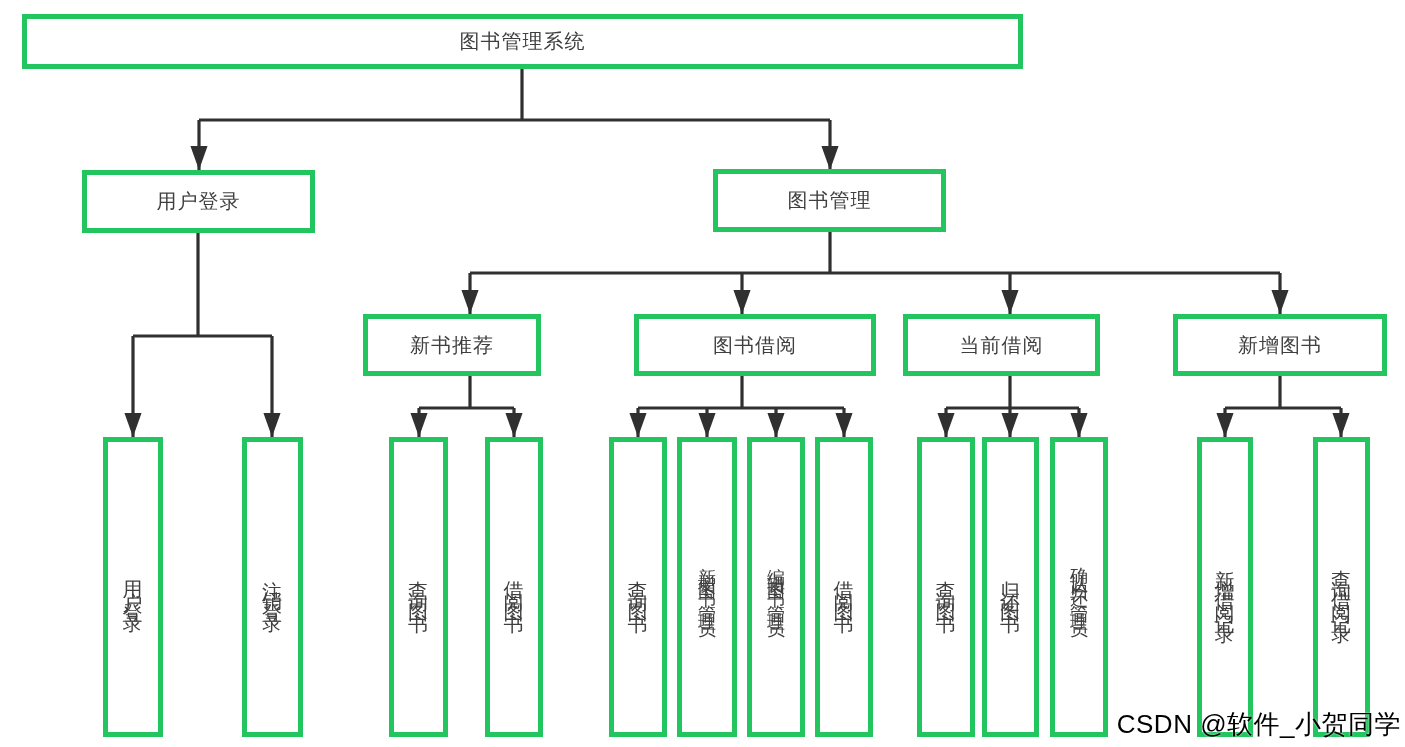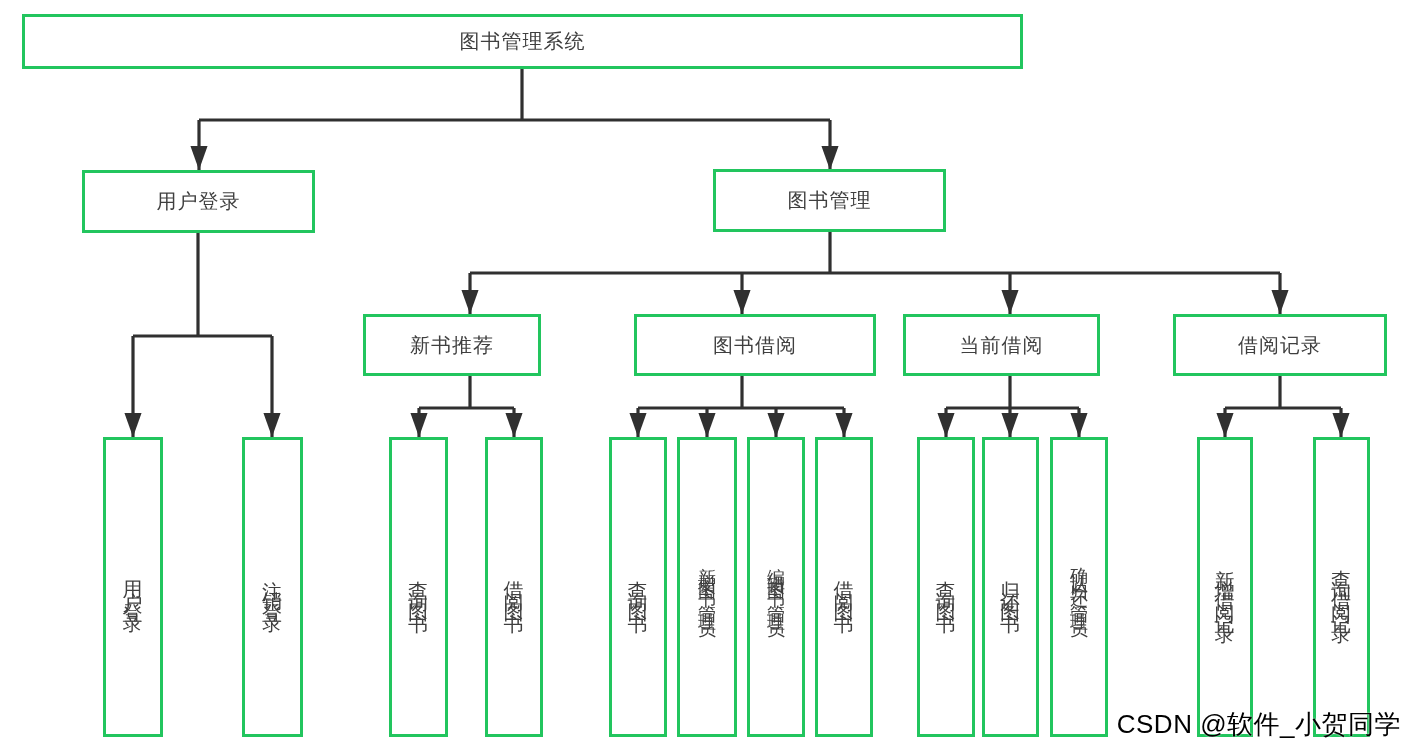--- a/index.html
+++ b/index.html
@@ -13,21 +13,21 @@
   }
   .wires {
     position: absolute;
     left: 0; top: 0;
     width: 1405px; height: 747px;
   }
   .node {
     position: absolute;
     box-sizing: border-box;
     background: #ffffff;
-    border: 3px solid #22c55e;
+    border: 5px solid #22c55e;
     display: flex;
     align-items: center;
     justify-content: center;
     color: #3f3f3f;
   }
   .node.h { font-size: 20px; letter-spacing: 1px; }
   .n-root  { left: 22px;  top: 14px;  width: 1001px; height: 55px; font-size: 21px; }
   .n-login { left: 82px;  top: 170px; width: 233px;  height: 63px; }
   .n-mgmt  { left: 713px; top: 169px; width: 233px;  height: 63px; }
   .n-l30   { left: 363px; top: 314px; width: 178px;  height: 62px; }
@@ -124,21 +124,21 @@
   <div class="node h n-l30">
     <span>新书推荐</span>
   </div>
   <div class="node h n-l31">
     <span>图书借阅</span>
   </div>
   <div class="node h n-l32">
     <span>当前借阅</span>
   </div>
   <div class="node h n-l33">
-    <span>借阅记录</span>
+    <span>新增图书</span>
   </div>
 
   <div class="node leaf n-a1">
     <span>用户登录</span>
   </div>
   <div class="node leaf n-a2">
     <span>注销登录</span>
   </div>
 
   <div class="node leaf n-b1">

